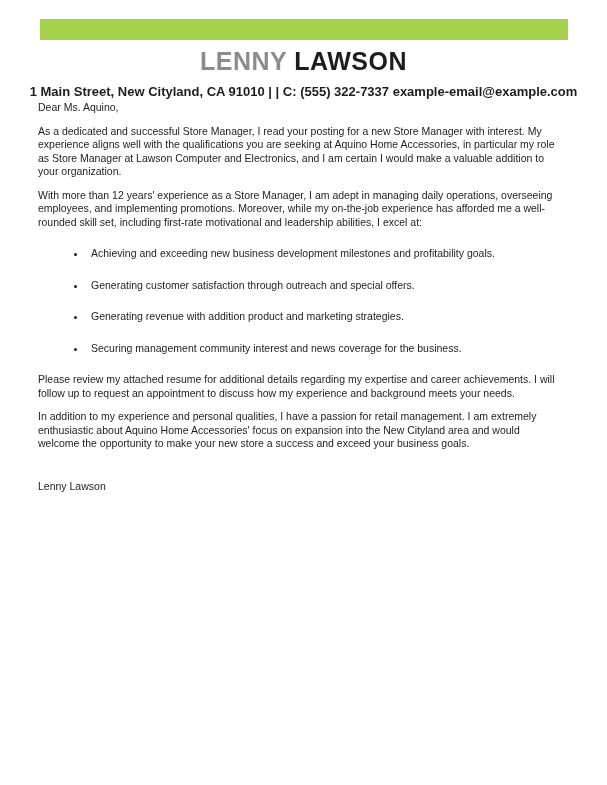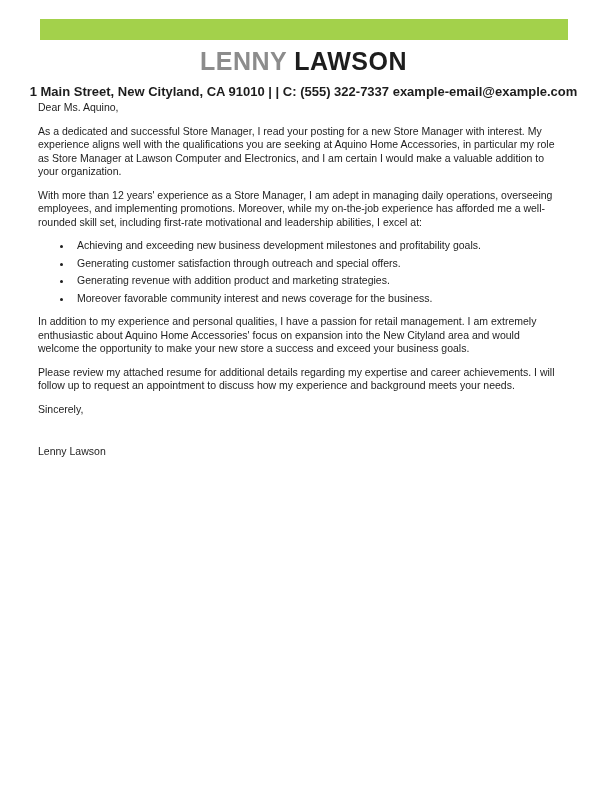--- a/index.html
+++ b/index.html
@@ -64,21 +64,21 @@
   }
   .letter-body p {
     margin: 0 16px 10px 0;
   }
   .letter-body ul {
     margin: 0 0 10px 0;
     padding-left: 31px;
     list-style-type: disc;
   }
   .letter-body li {
-    margin: 4px;
+    margin: 18px;
     padding-left: 4px;
   }
   .signature-name {
     margin-top: 29px !important;
   }
 </style>
 </head>
 <body>
 
 <div class="page">
@@ -96,27 +96,26 @@
     <p>Dear Ms. Aquino,</p>
 
     <p>As a dedicated and successful Store Manager, I read your posting for a new Store Manager with interest. My experience aligns well with the qualifications you are seeking at Aquino Home Accessories, in particular my role as Store Manager at Lawson Computer and Electronics, and I am certain I would make a valuable addition to your organization.</p>
 
     <p>With more than 12 years' experience as a Store Manager, I am adept in managing daily operations, overseeing employees, and implementing promotions. Moreover, while my on-the-job experience has afforded me a well-rounded skill set, including first-rate motivational and leadership abilities, I excel at:</p>
 
     <ul>
       <li>Achieving and exceeding new business development milestones and profitability goals.</li>
       <li>Generating customer satisfaction through outreach and special offers.</li>
       <li>Generating revenue with addition product and marketing strategies.</li>
-      <li>Moreover favorable community interest and news coverage for the business.</li>
+      <li>Securing management community interest and news coverage for the business.</li>
     </ul>
+
+    <p>Please review my attached resume for additional details regarding my expertise and career achievements. I will follow up to request an appointment to discuss how my experience and background meets your needs.</p>
 
     <p>In addition to my experience and personal qualities, I have a passion for retail management. I am extremely enthusiastic about Aquino Home Accessories' focus on expansion into the New Cityland area and would welcome the opportunity to make your new store a success and exceed your business goals.</p>
 
-    <p>Please review my attached resume for additional details regarding my expertise and career achievements. I will follow up to request an appointment to discuss how my experience and background meets your needs.</p>
 
-
-    <p>Sincerely,</p>
 
     <p class="signature-name">Lenny Lawson</p>
 
   </div>
 
 </div>
 
 </body></html>

